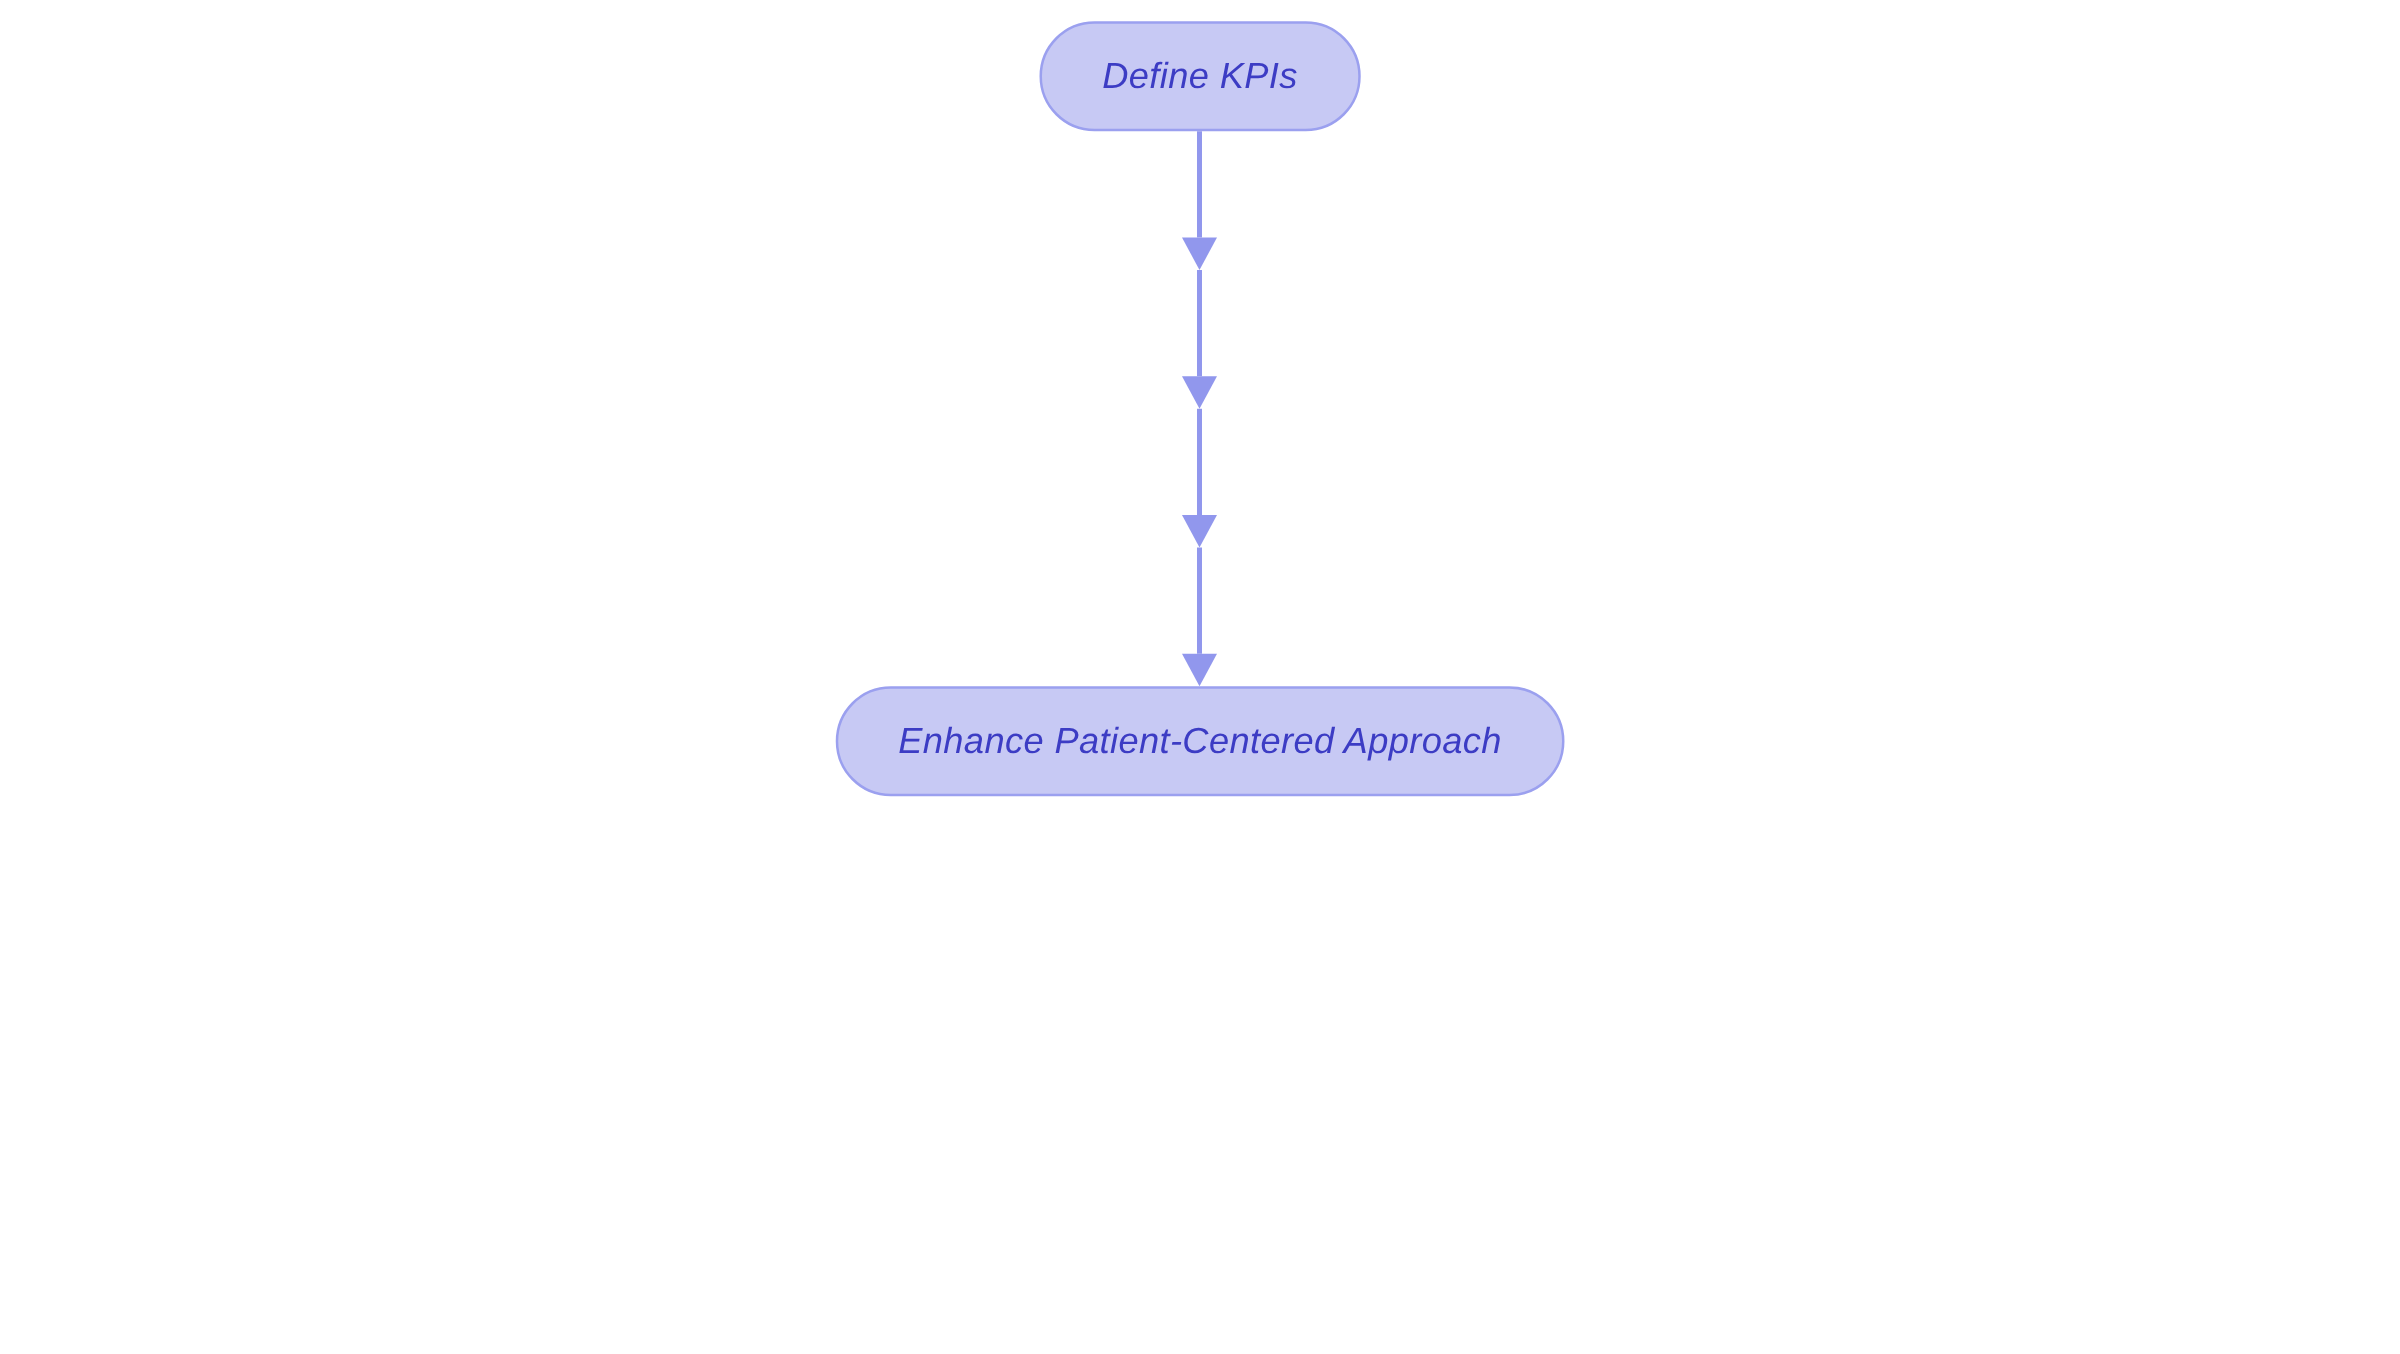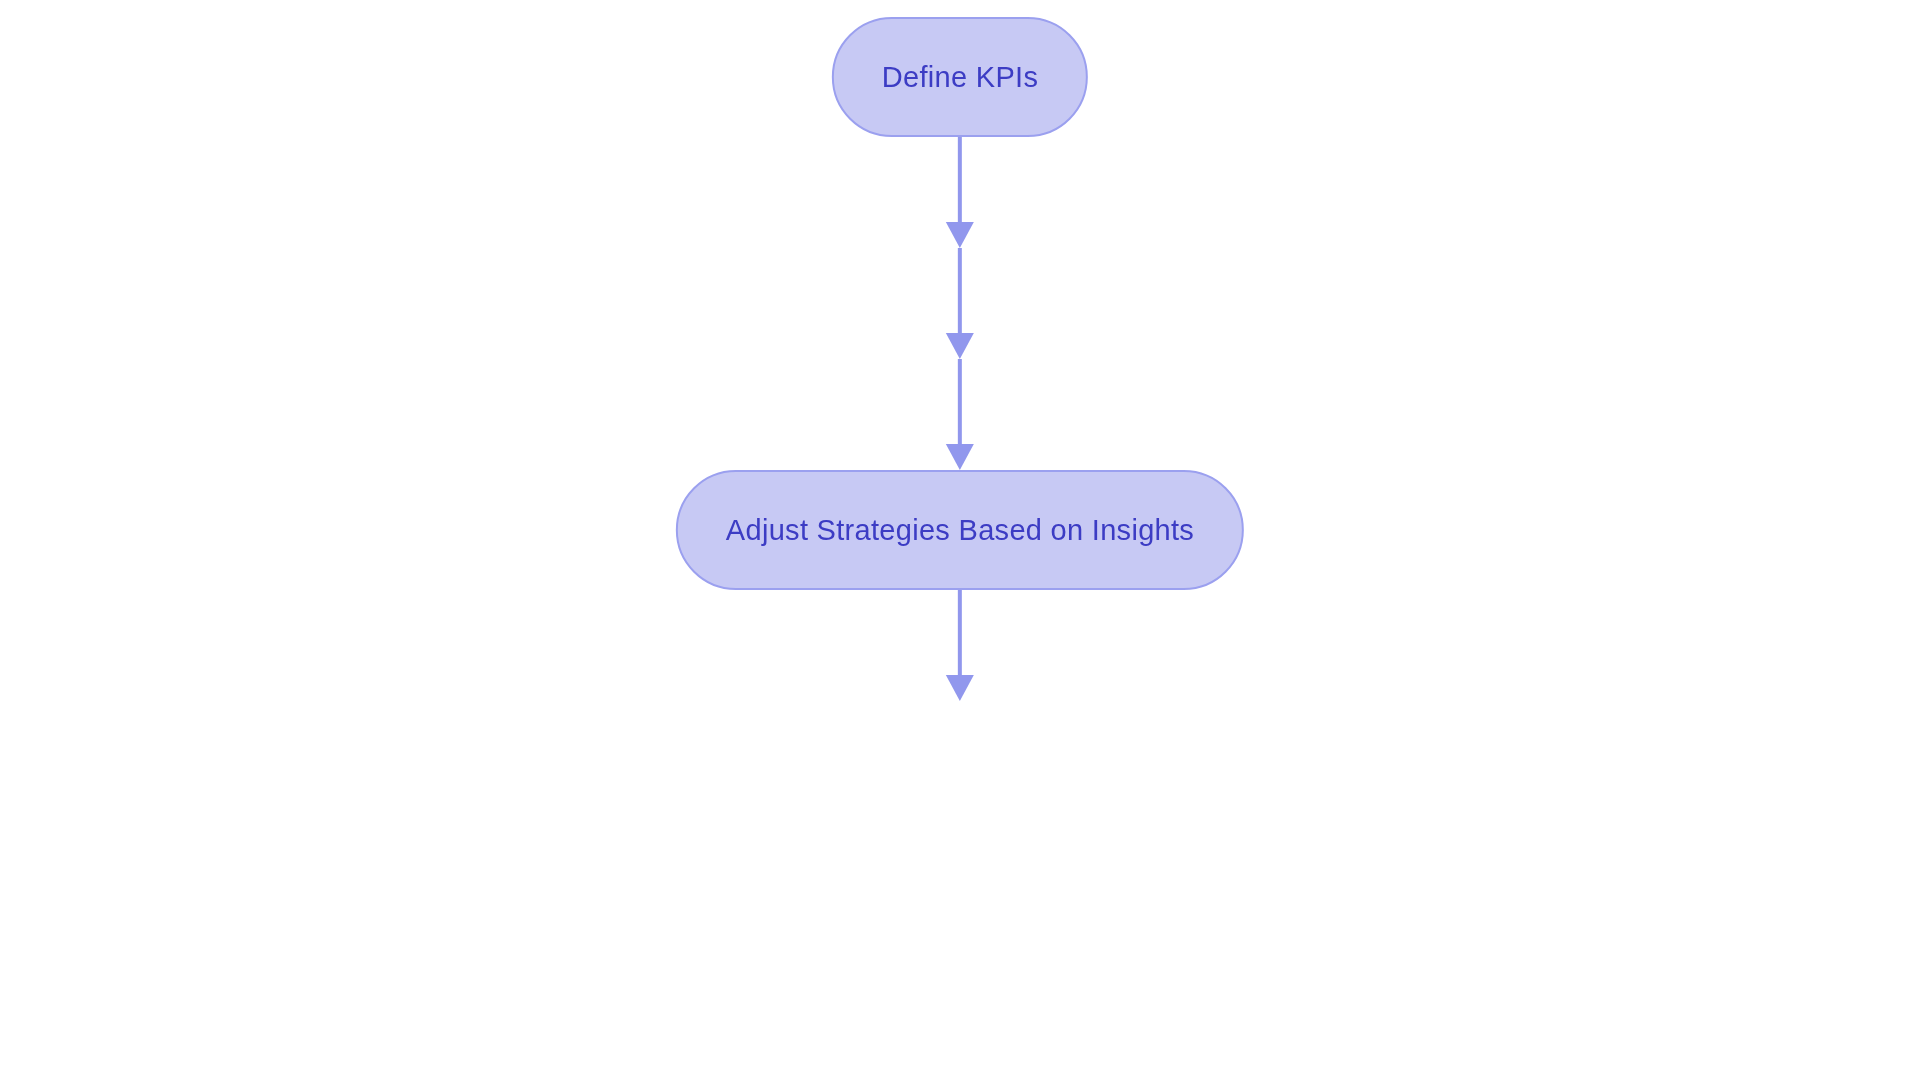--- a/index.html
+++ b/index.html
@@ -25,29 +25,30 @@
   .flowchart {
     position: absolute;
     left: 50%;
     top: 17px;
     transform: translateX(-50%);
     display: flex;
     flex-direction: column;
     align-items: center;
   }
   .flow-node {
-    height: 120px;
+    height: 88px;
     padding: 0 48px;
     display: flex;
     align-items: center;
     justify-content: center;
     background: var(--node-fill);
     border: 2px solid var(--node-border);
     border-radius: 60px;
     white-space: nowrap;
+    font-style: italic;
   }
   .flow-node .node-label {
     font-size: 29px;
     letter-spacing: 0.3px;
     color: var(--node-text);
   }
   .flow-arrow {
     display: flex;
     flex-direction: column;
     align-items: center;
@@ -85,23 +86,23 @@
     <div class="arrow-stem"></div>
     <div class="arrow-head"></div>
   </div>
 
 
   <div class="flow-arrow">
     <div class="arrow-stem"></div>
     <div class="arrow-head"></div>
   </div>
 
-  <div class="flow-node">
-    <span class="node-label">Adjust Strategies Based on Insights</span>
-  </div>
 
   <div class="flow-arrow">
     <div class="arrow-stem"></div>
     <div class="arrow-head"></div>
   </div>
 
+  <div class="flow-node">
+    <span class="node-label">Enhance Patient-Centered Approach</span>
+  </div>
 
 </div>
 
 </body></html>

